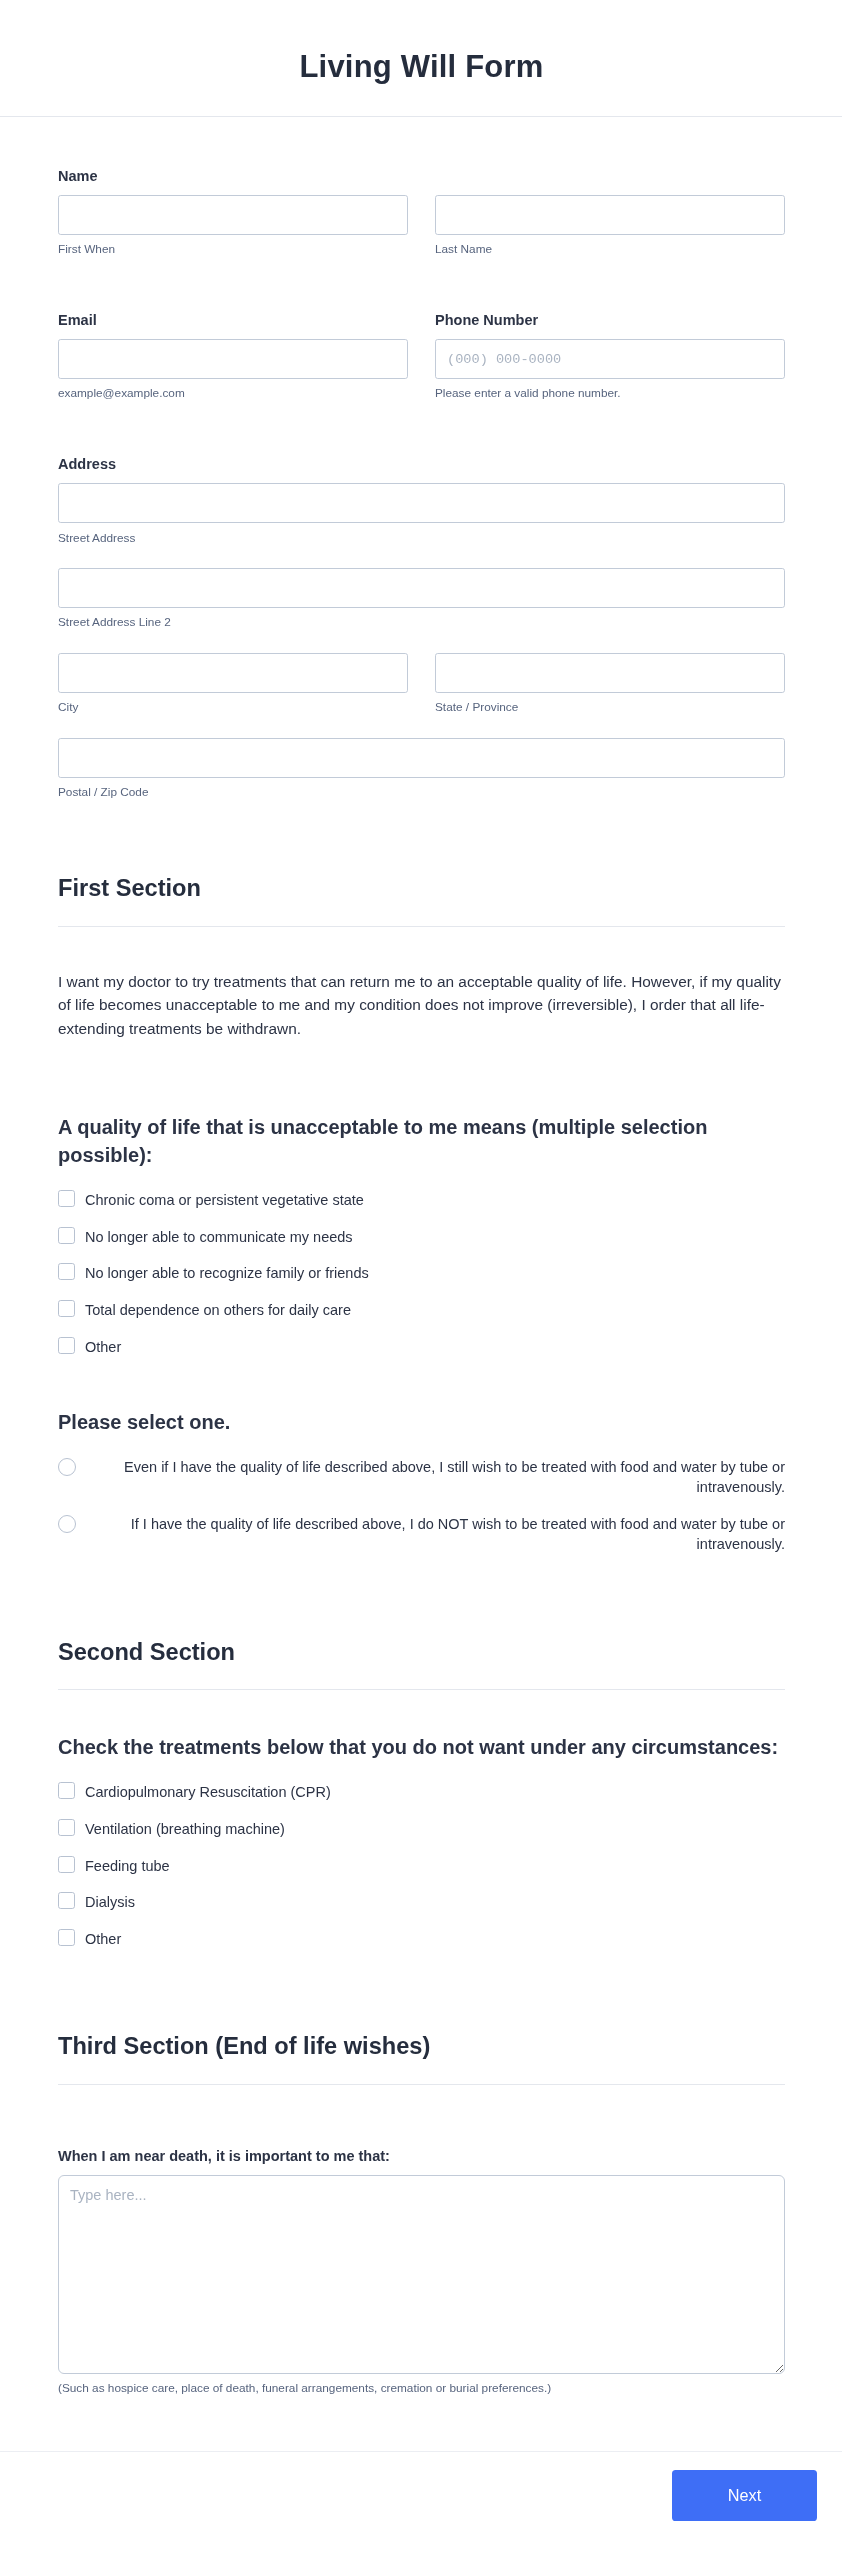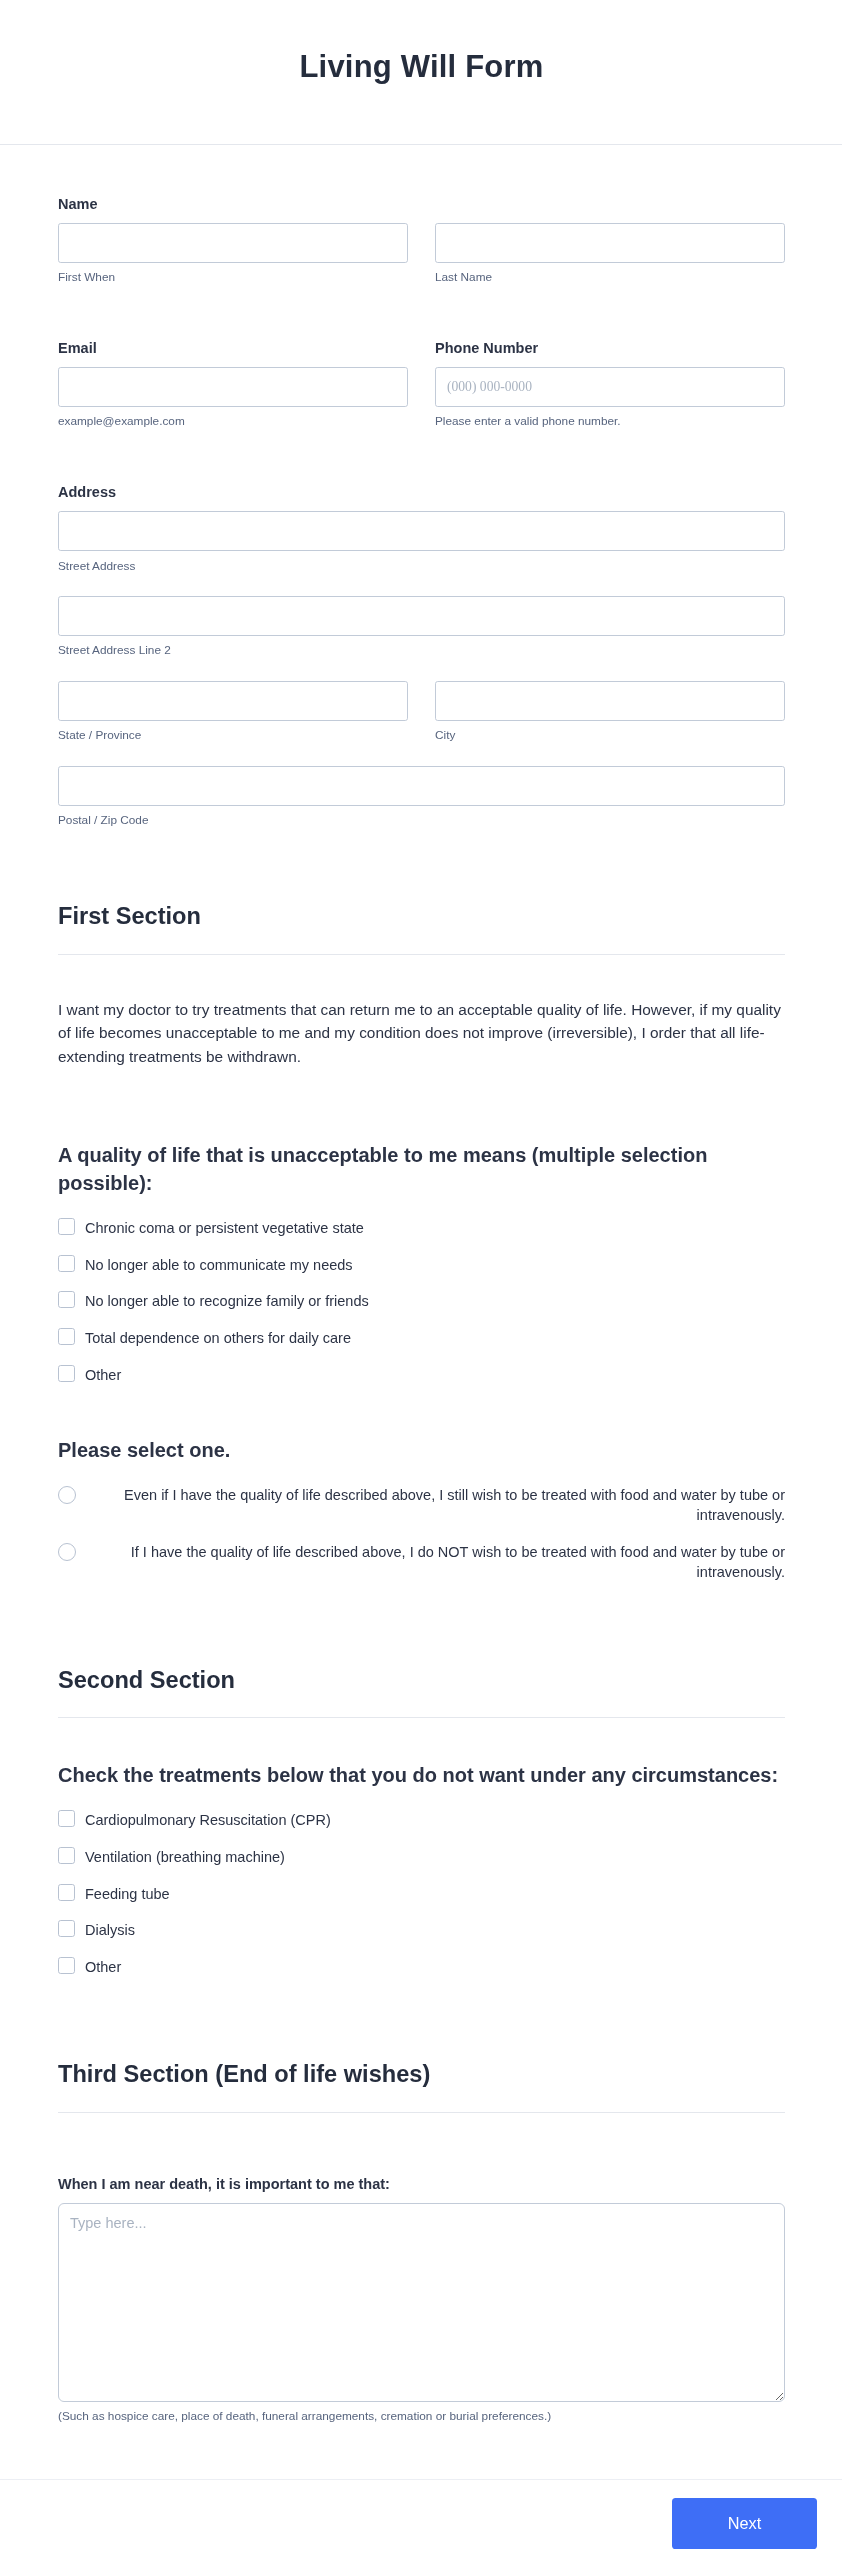--- a/index.html
+++ b/index.html
@@ -3,35 +3,35 @@
 <meta charset="utf-8">
 <style>
   * { margin:0; padding:0; box-sizing:border-box; }
   html, body { background:#ffffff; }
   body {
     width:843px;
     min-height:2576px;
     font-family:"Liberation Sans", sans-serif;
     color:#2c3345;
   }
-  .form-header { padding-top:49px; height:145px; border-bottom:0.9px solid #e4e7ed; }
+  .form-header { padding-top:49px; height:117px; border-bottom:0.9px solid #e4e7ed; }
   .form-title { text-align:center; font-size:31px; font-weight:700; color:#252d3d; letter-spacing:0.2px; }
 
   .content { padding:51px 58px 0; }
 
   .field { margin-bottom:56px; }
   .field-label { display:block; font-size:14.5px; font-weight:700; color:#2c3345; margin-bottom:11px; }
   .row { display:flex; gap:27px; }
   .col { flex:1; min-width:0; }
 
   .text-input {
     width:100%; height:40px;
     border:0.9px solid #c2cbd8; border-radius:2.7px;
     padding:0 11px; font-size:13.6px; color:#2c3345; background:#fff;
-    font-family:Liberation Serif, serif;
+    font-family:Liberation Mono, monospace;
   }
   .text-input::placeholder, textarea::placeholder { color:#a9b3c1; }
 
   .sublabel { font-size:11.8px; color:#57647e; margin-top:7.2px; }
 
   .addr-group { margin-bottom:23.6px; }
   .addr-group:last-child { margin-bottom:0; }
 
   .section-header { margin-top:76px; padding-bottom:23.6px; border-bottom:0.9px solid #e4e7ed; }
   .section-header h2 { font-size:23.6px; font-weight:700; color:#252d3d; }
@@ -129,25 +129,25 @@
 
       <div class="addr-group">
         <input class="text-input" type="text" value="" style="">
         <div class="sublabel">Street Address Line 2</div>
       </div>
 
       <div class="addr-group">
         <div class="row">
           <div class="col">
             <input class="text-input" type="text" value="" style="">
-            <div class="sublabel">State / Province</div>
+            <div class="sublabel">City</div>
           </div>
           <div class="col">
             <input class="text-input" type="text" value="" style="">
-            <div class="sublabel">City</div>
+            <div class="sublabel">State / Province</div>
           </div>
         </div>
       </div>
 
       <div class="addr-group">
         <input class="text-input" type="text" value="" style="">
         <div class="sublabel">Postal / Zip Code</div>
       </div>
     </div>
 

